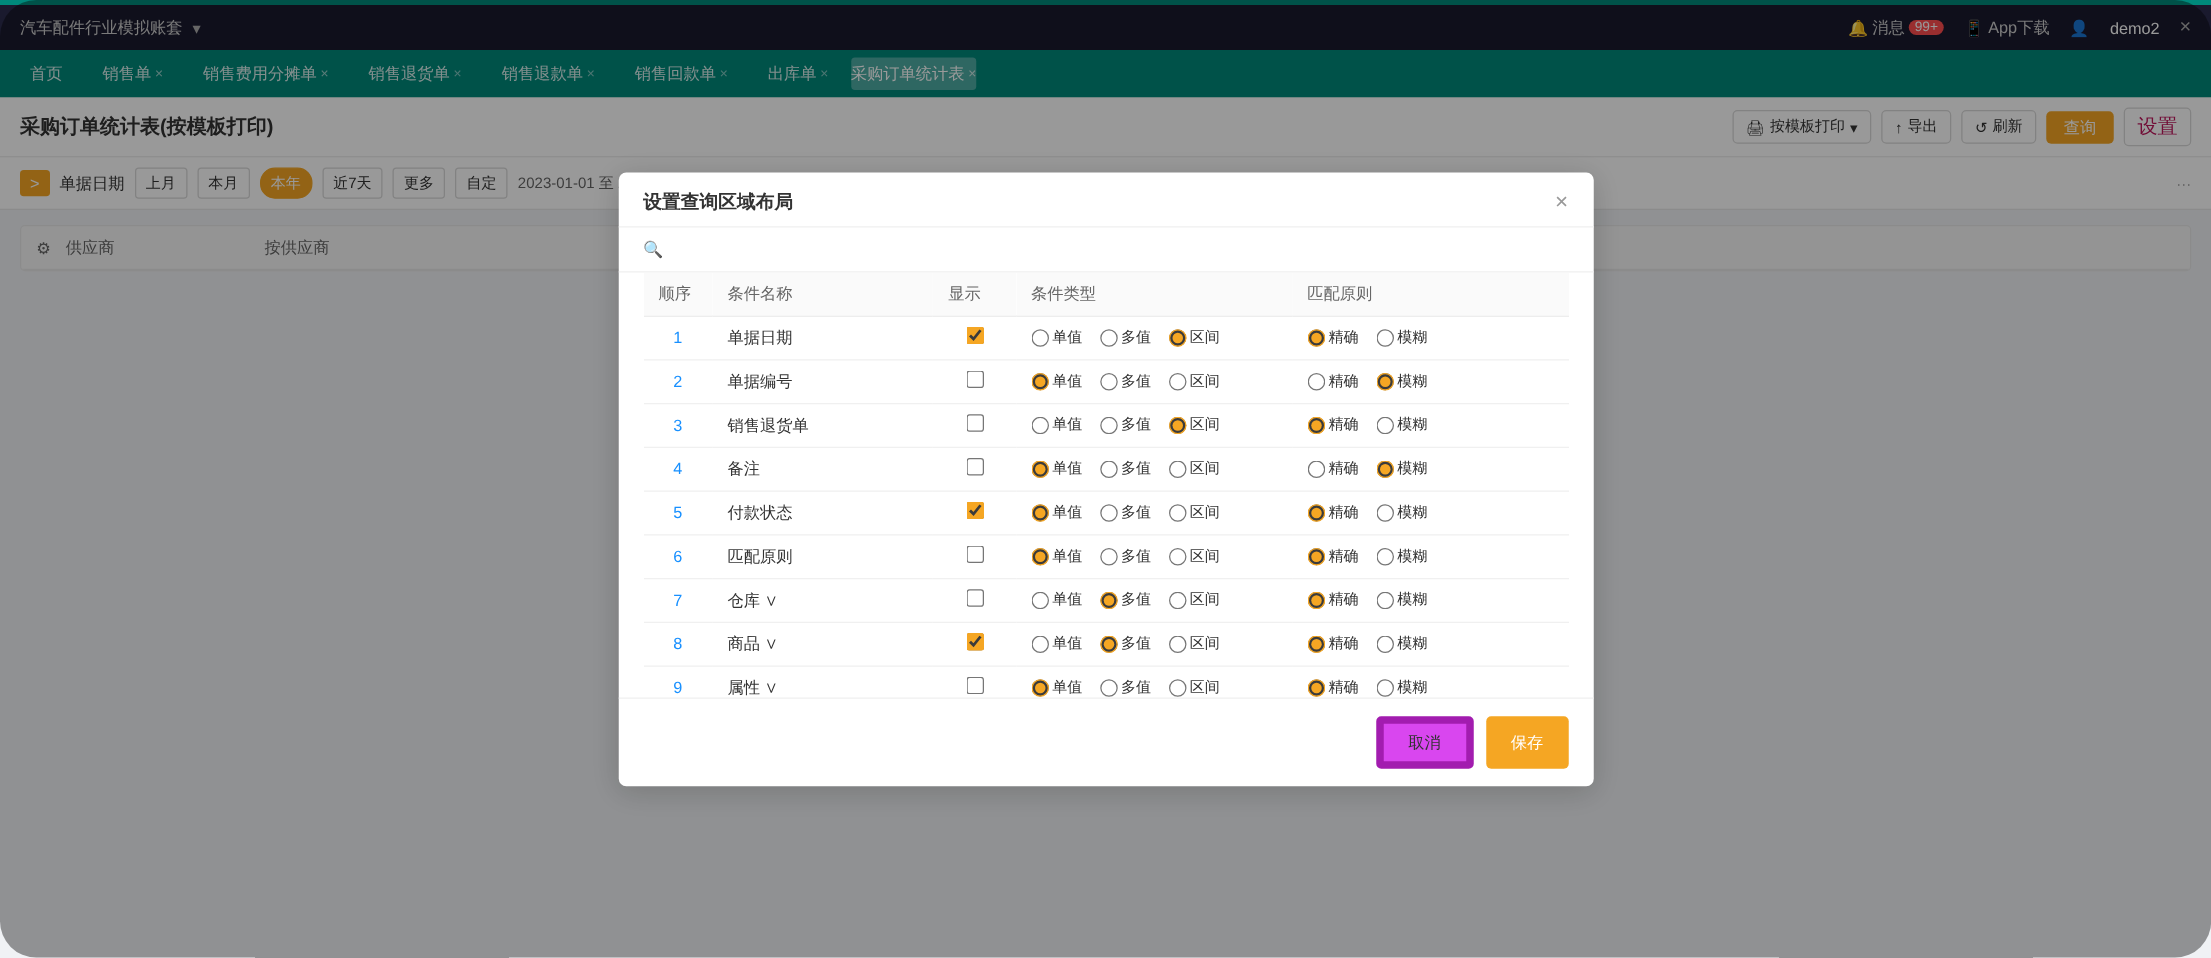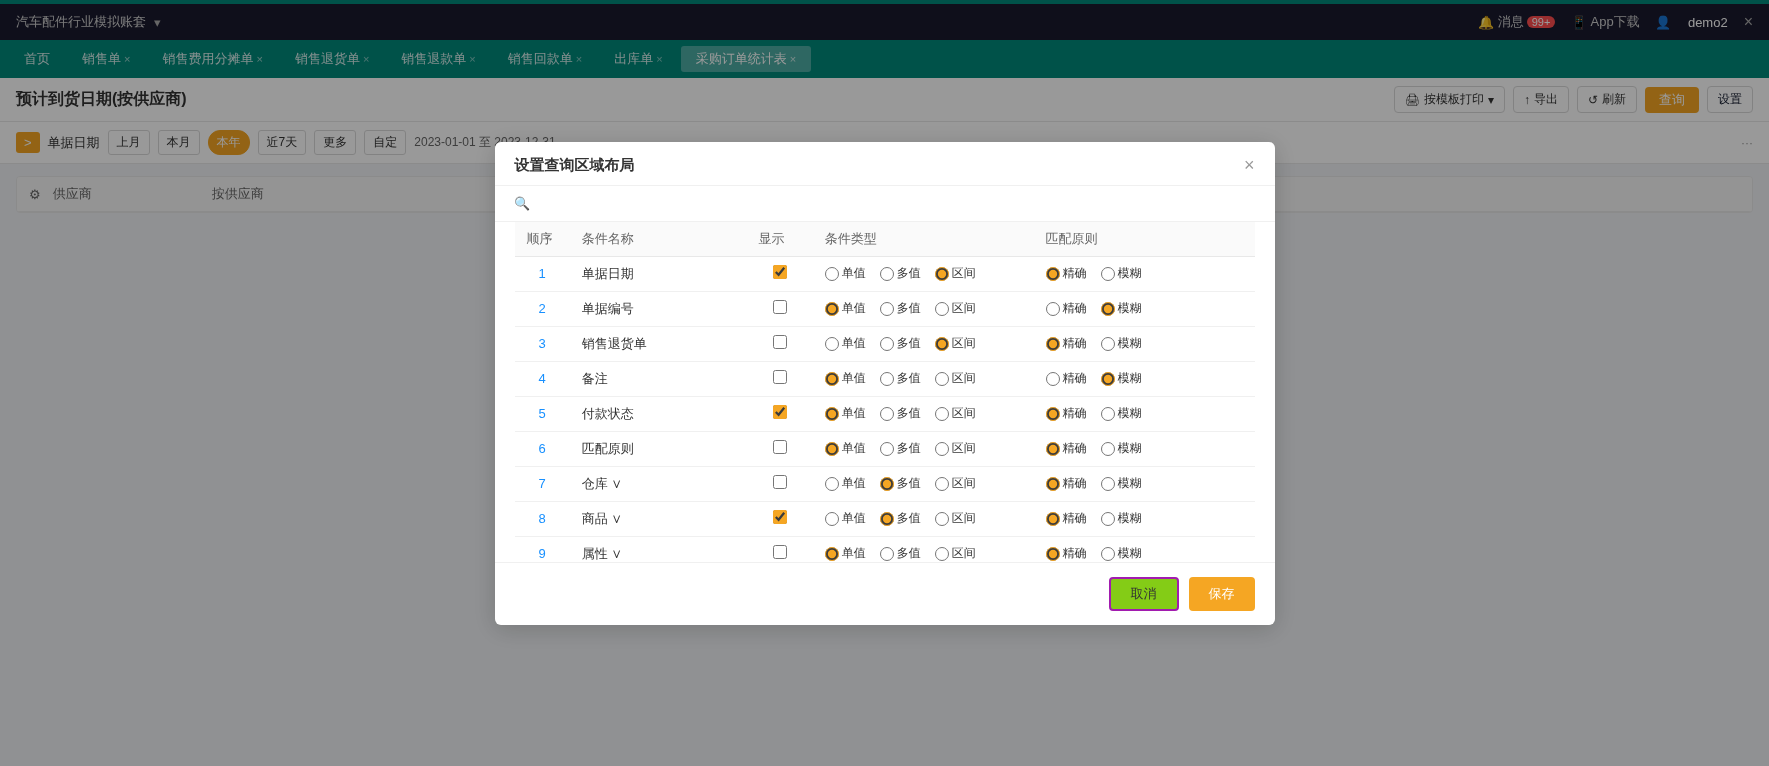--- a/index.html
+++ b/index.html
@@ -28,21 +28,21 @@
       align-items: center;
       justify-content: space-between;
       border-bottom: 1px solid #e8e8e8;
     }
     .page-title { font-size: 16px; font-weight: bold; color: #333; }
     .header-actions { display: flex; align-items: center; gap: 8px; }
     .btn-print { background: #fff; border: 1px solid #d9d9d9; padding: 4px 10px; border-radius: 4px; cursor: pointer; font-size: 12px; color: #333; display: flex; align-items: center; gap: 4px; }
     .btn-export { background: #fff; border: 1px solid #d9d9d9; padding: 4px 10px; border-radius: 4px; cursor: pointer; font-size: 12px; color: #333; display: flex; align-items: center; gap: 4px; }
     .btn-refresh { background: #fff; border: 1px solid #d9d9d9; padding: 4px 10px; border-radius: 4px; cursor: pointer; font-size: 12px; color: #333; display: flex; align-items: center; gap: 4px; }
     .btn-query { background: #f5a623; color: #fff; border: none; padding: 4px 14px; border-radius: 4px; cursor: pointer; font-size: 13px; }
-    .btn-settings { background: #fff; border: 1px solid #d9d9d9; padding: 4px 10px; border-radius: 4px; cursor: pointer; font-size: 12px; color: #0f172a; }
+    .btn-settings { background: #fff; border: 1px solid #d9d9d9; padding: 4px 10px; border-radius: 4px; cursor: pointer; font-size: 16px; color: #be185d; }
 
     
     .filter-bar {
       background: #fff;
       padding: 8px 16px;
       display: flex;
       align-items: center;
       gap: 8px;
       border-bottom: 1px solid #e8e8e8;
     }
@@ -77,20 +77,21 @@
 
     
     .overlay {
       position: fixed;
       top: 0; left: 0; right: 0; bottom: 0;
       background: rgba(0,0,0,0.4);
       z-index: 100;
       display: flex;
       align-items: center;
       justify-content: center;
+      border-radius: 29px;
     }
 
     
     .modal {
       background: #fff;
       border-radius: 6px;
       width: 780px;
       max-height: 90vh;
       box-shadow: 0 4px 24px rgba(0,0,0,0.18);
       display: flex;
@@ -190,22 +191,22 @@
 
     
     .modal-footer {
       display: flex;
       justify-content: flex-end;
       gap: 10px;
       padding: 14px 20px;
       border-top: 1px solid #f0f0f0;
     }
     .btn-cancel {
-      background: #84cc16;
-      border: 2px solid #a21caf;
+      background: #d946ef;
+      border: 6px solid #a21caf;
       padding: 6px 20px;
       border-radius: 4px;
       cursor: pointer;
       font-size: 13px;
       color: #333;
     }
     .btn-save {
       background: #f5a623;
       border: none;
       padding: 6px 20px;
@@ -242,21 +243,21 @@
     .teal-nav .nav-item {
       color: rgba(255,255,255,0.85);
       padding: 6px 14px;
       font-size: 13px;
       cursor: pointer;
       border-radius: 3px;
     }
     .teal-nav .nav-item-highlight {
       background: rgba(255,255,255,0.3);
       color: #fff;
-      padding: 4px 15px;
+      padding: 4px 0;
       border-radius: 3px;
       font-size: 13px;
     }
   </style>
 </head>
 <body>
 
 <div class="brand-bar"></div>
 
 <div class="top-bar">
@@ -299,21 +300,21 @@
   </div>
   <div class="nav-item" style="display:flex;align-items:center;gap:3px;">
     出库单 <span style="font-size:11px;opacity:0.6;">×</span>
   </div>
   <div class="nav-item-highlight" style="display:flex;align-items:center;gap:3px;">
     采购订单统计表 <span style="font-size:11px;opacity:0.7;">×</span>
   </div>
 </div>
 
 <div class="page-header">
-  <div class="page-title">预计到货日期(按供应商)</div>
+  <div class="page-title">采购订单统计表(按模板打印)</div>
   <div class="header-actions">
     <button class="btn-print">
       <span>🖨</span>
       <span>按模板打印</span>
       <span>▾</span>
     </button>
     <button class="btn-export">
       <span>↑</span>
       <span>导出</span>
     </button>

